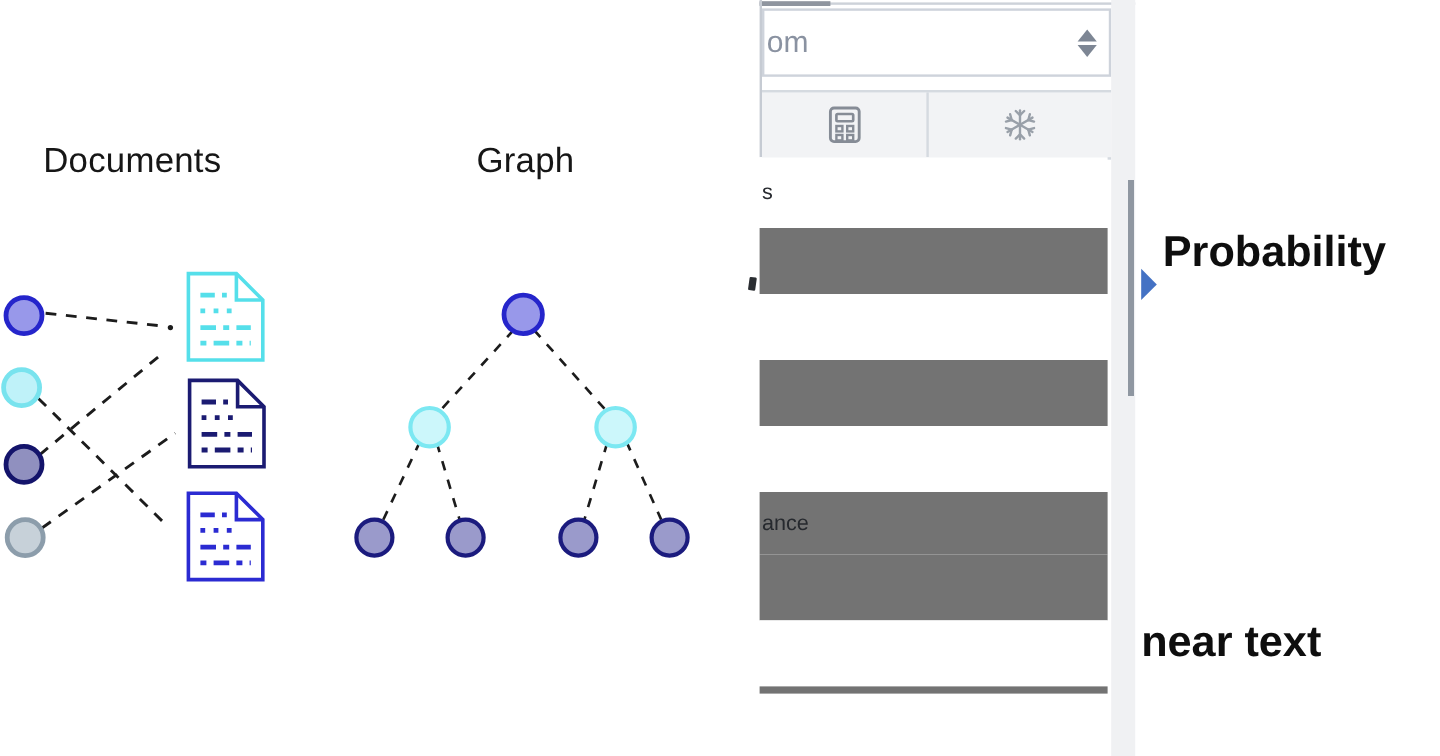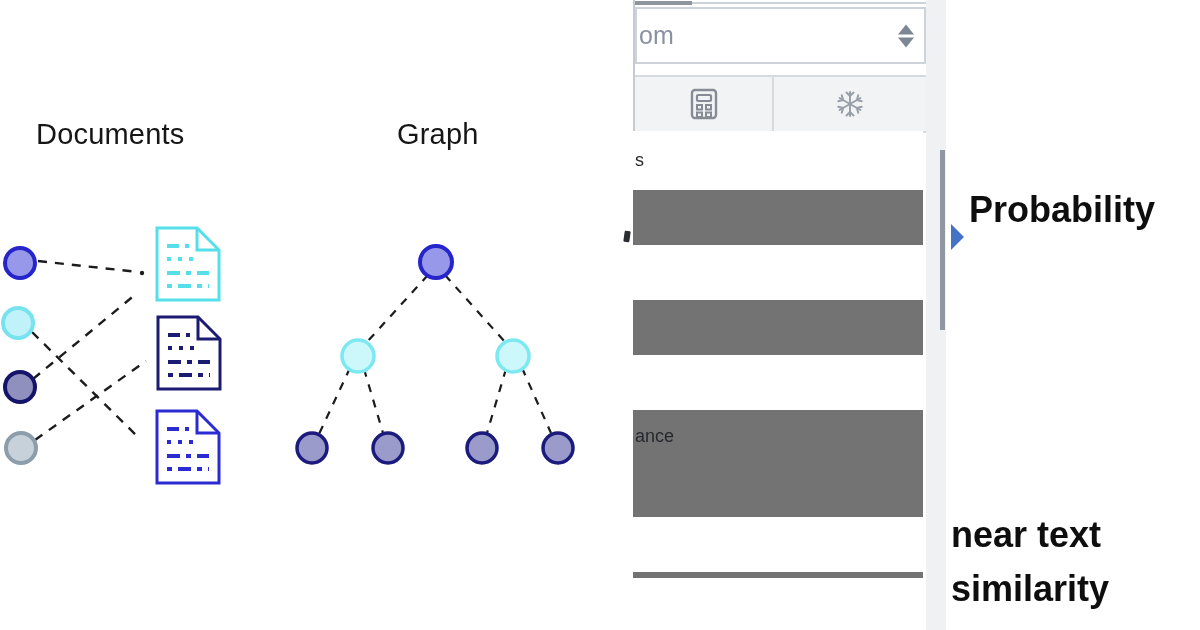--- a/index.html
+++ b/index.html
@@ -195,16 +195,15 @@
   </div>
 
   <div class="fragment-mark"></div>
 
   <div class="pointer-triangle"></div>
   <div class="prob-block">
     <div>Probability</div>
   </div>
   <div class="sim-block">
     <div>near text</div>
-    <div>similarity</div>
   </div>
 
 </div>
 
 </body></html>

